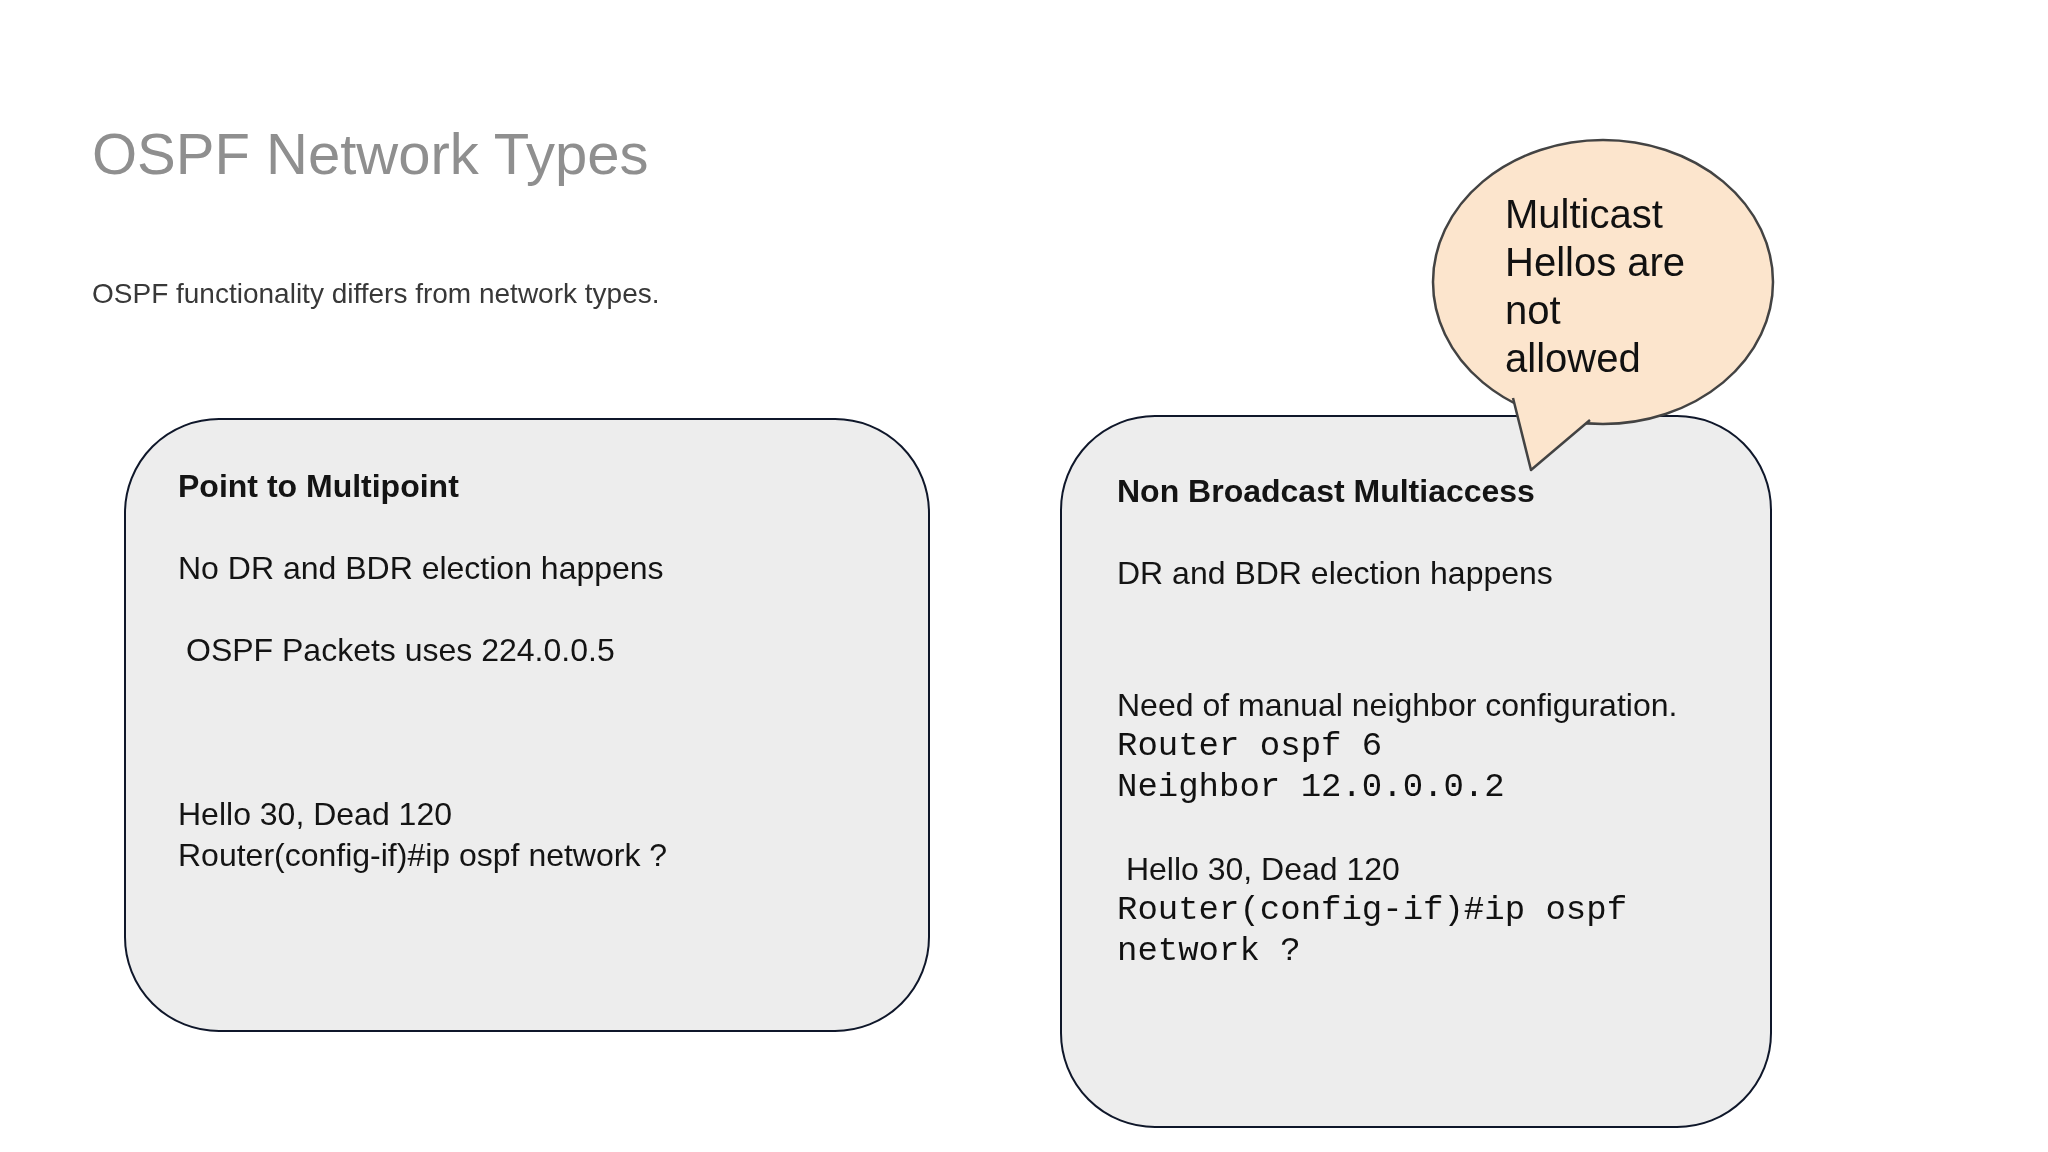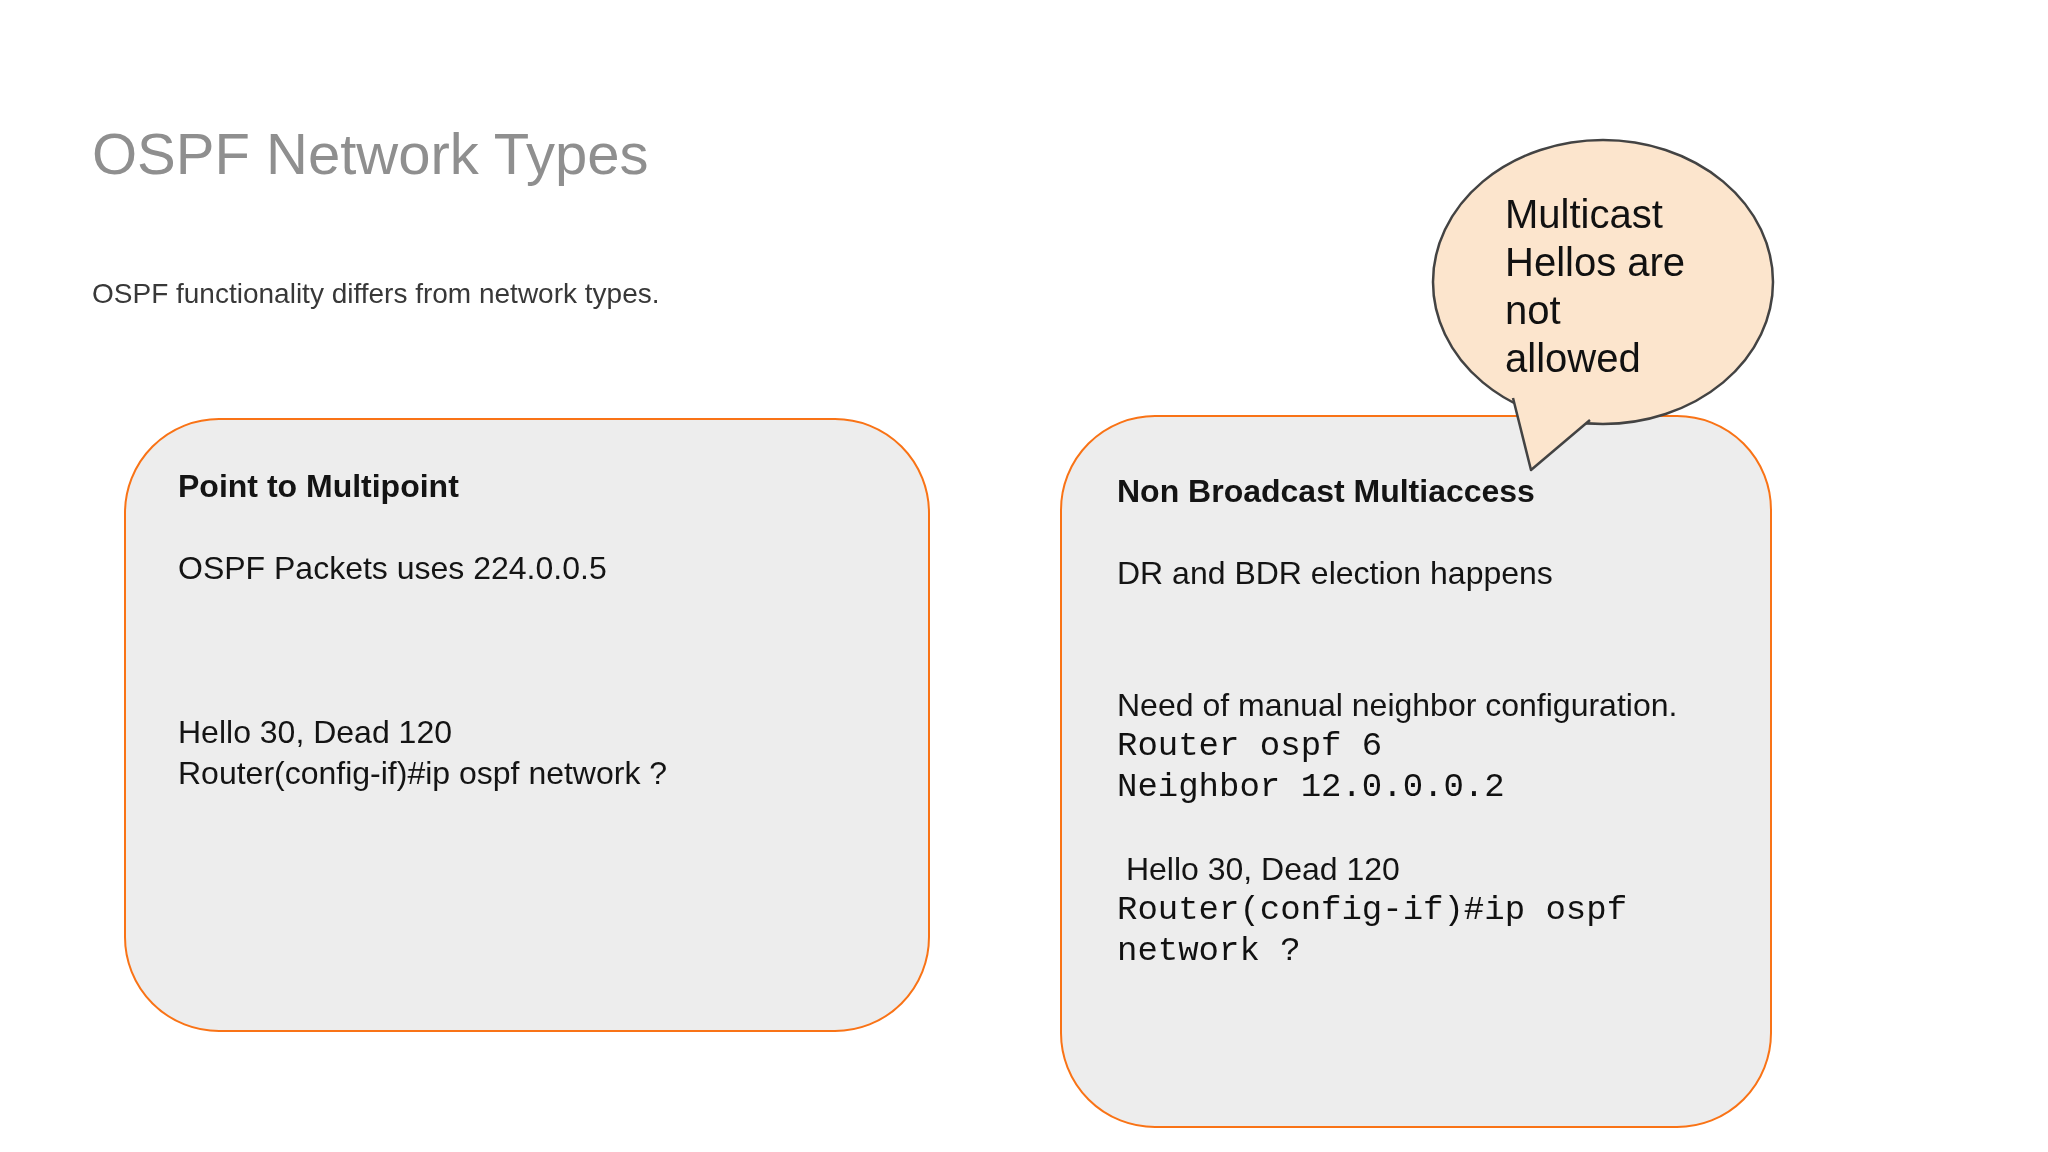--- a/index.html
+++ b/index.html
@@ -11,58 +11,59 @@
     position:absolute;left:92px;top:122px;
     font-size:58px;line-height:1.1;color:#8f8f8f;letter-spacing:0px;
     white-space:pre;
   }
   .slide-subtitle{
     position:absolute;left:92px;top:278px;
     font-size:28px;line-height:1.15;color:#383838;white-space:pre;
   }
   .info-box{
     position:absolute;box-sizing:border-box;
-    background:#ededed;border:2px solid #f97316;border-radius:95px;
+    background:#ededed;border:2px solid #0f172a;border-radius:95px;
     color:#141414;
   }
   .box-left{left:124px;top:418px;width:806px;height:614px;}
   .box-right{left:1060px;top:415px;width:712px;height:713px;}
   .box-content{position:absolute;top:0;left:0;right:0;}
   .box-left .box-content{padding:46px 40px 0 52px;}
   .box-right .box-content{padding:54px 24px 0 55px;}
   .bline{
     font-size:32px;line-height:41px;white-space:pre;color:#141414;
   }
   .bheading{font-weight:bold;}
   .mono{
     font-family:"Liberation Mono",monospace;
     font-size:34px;line-height:41px;color:#111111;
   }
   .gap1{margin-bottom:41px;}
-  .gap3{margin-bottom:123px;}
+  .gap3{margin-bottom:123px;margin-left:8px;}
   .gap5{margin-bottom:91px;}
   .bubble-svg{position:absolute;left:1410px;top:125px;}
   .bubble-text{
     position:absolute;left:1505px;top:190px;
     font-size:40px;line-height:48px;color:#111111;
     white-space:pre-line;
   }
 </style>
 </head>
 <body>
 
 <div id="slide">
 
   <div class="slide-title">OSPF Network Types</div>
 
   <div class="slide-subtitle">OSPF functionality differs from network types.</div>
 
   <div class="info-box box-left">
     <div class="box-content">
       <div class="bline bheading gap1">Point to Multipoint</div>
+      <div class="bline gap1">No DR and BDR election happens</div>
       <div class="bline gap3">OSPF Packets uses 224.0.0.5</div>
       <div class="bline">Hello 30, Dead 120</div>
       <div class="bline">Router(config-if)#ip ospf network ?</div>
     </div>
   </div>
 
   <div class="info-box box-right">
     <div class="box-content">
       <div class="bline bheading gap1">Non Broadcast Multiaccess</div>
       <div class="bline gap5">DR and BDR election happens</div>

